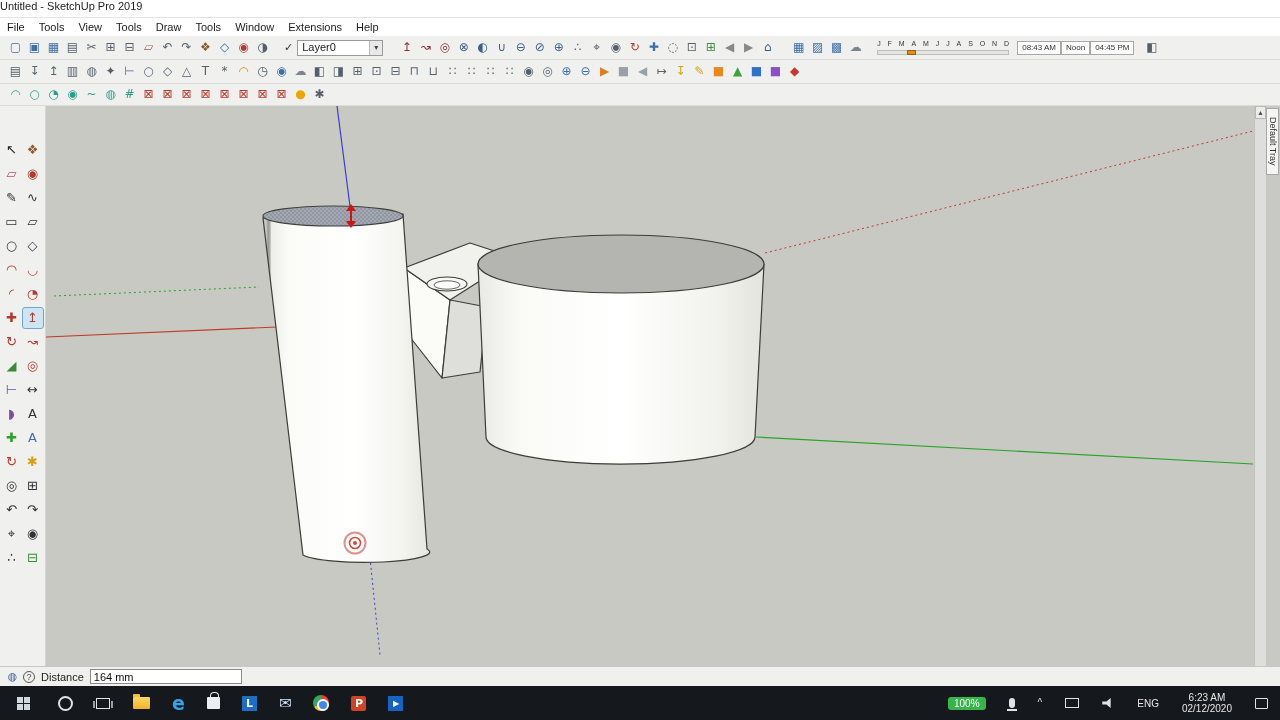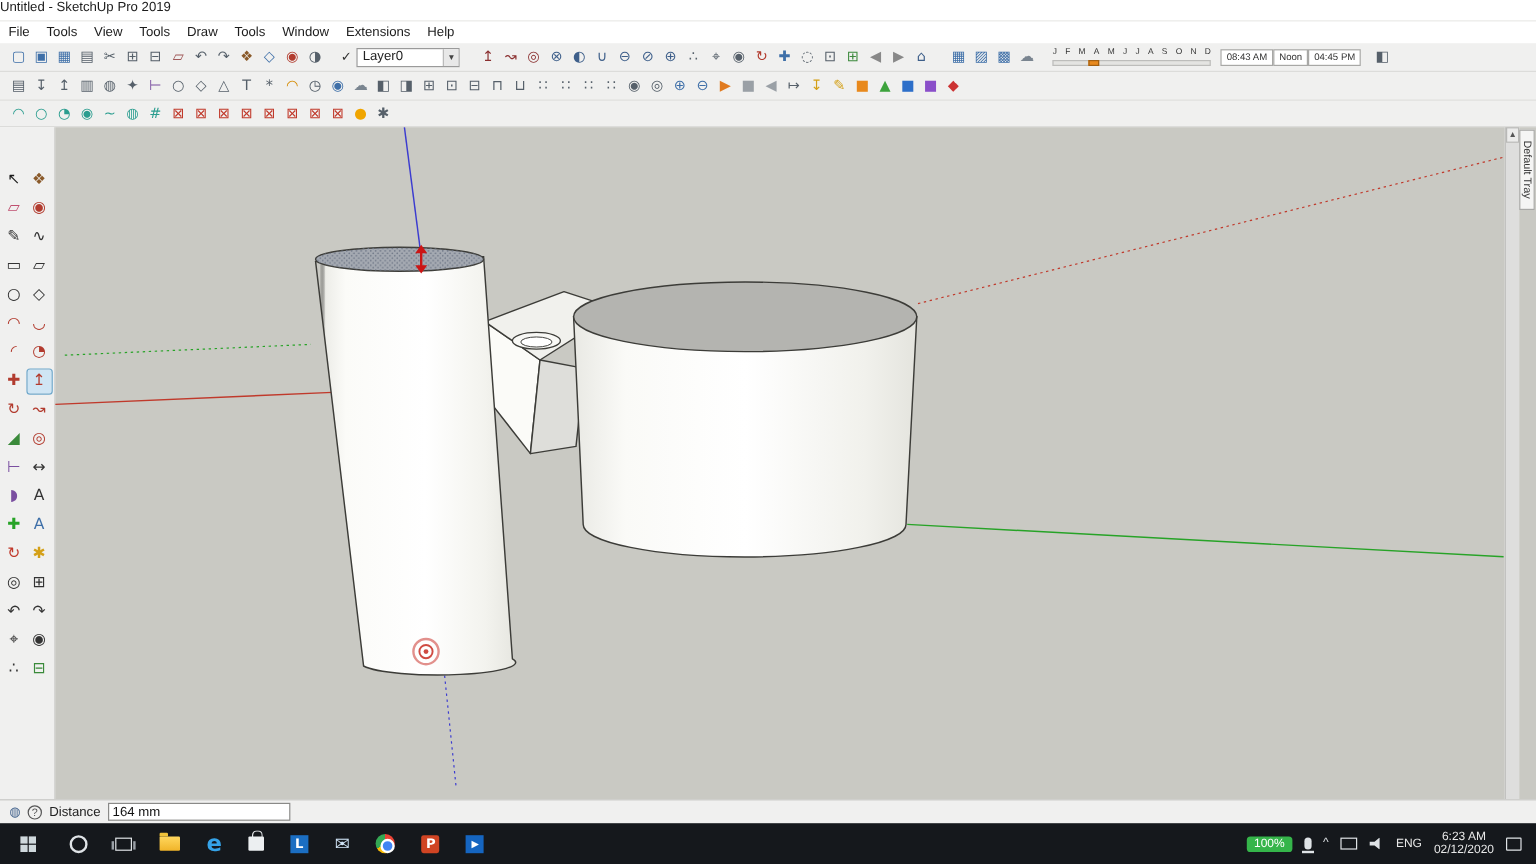--- a/index.html
+++ b/index.html
@@ -109,21 +109,21 @@
     text-align:center; line-height:15px; }
   .mail-icon { font-size:15px; color:#cfe3f5; line-height:15px; }
   .chrome-icon { width:16px; height:16px; border-radius:50%;
     background:conic-gradient(#ea4335 0 33%, #fbbc05 0 66%, #34a853 0 100%); position:relative; }
   .chrome-icon::after { content:""; position:absolute; left:4px; top:4px; width:8px; height:8px;
     background:#4285f4; border:2px solid #fff; border-radius:50%; }
   .ppt-icon { width:15px; height:15px; background:#d04423; color:#fff; font-weight:bold; font-size:11px;
     line-height:15px; text-align:center; border-radius:2px; }
   .movies-icon { width:15px; height:15px; background:#1565c0; color:#fff; font-size:8px;
     line-height:15px; text-align:center; }
-  .tray-area { margin-left:auto; display:flex; align-items:center; gap:10px; padding-right:12px; }
+  .tray-area { margin-left:auto; display:flex; align-items:center; gap:23px; padding-right:12px; }
   .rec-badge { background:#35b54a; color:#fff; font-size:10px; padding:1px 6px; border-radius:3px; }
   .mic-icon { width:6px; height:10px; background:#dfe3e6; border-radius:3px; position:relative; }
   .mic-icon::after { content:""; position:absolute; left:-2px; bottom:-3px; width:10px; height:2px; background:#dfe3e6; }
   .chevron-up { font-size:10px; color:#dfe3e6; line-height:10px; }
   .display-icon { width:14px; height:10px; border:1px solid #dfe3e6; }
   .speaker-icon { width:12px; height:10px; background:#dfe3e6;
     clip-path:polygon(0 35%, 35% 35%, 70% 0, 70% 100%, 35% 65%, 0 65%); }
   .lang-label { font-size:10px; }
   .clock { font-size:10px; text-align:center; line-height:11px; }
   .notif-icon { width:13px; height:11px; border:1px solid #dfe3e6; border-radius:1px; }

